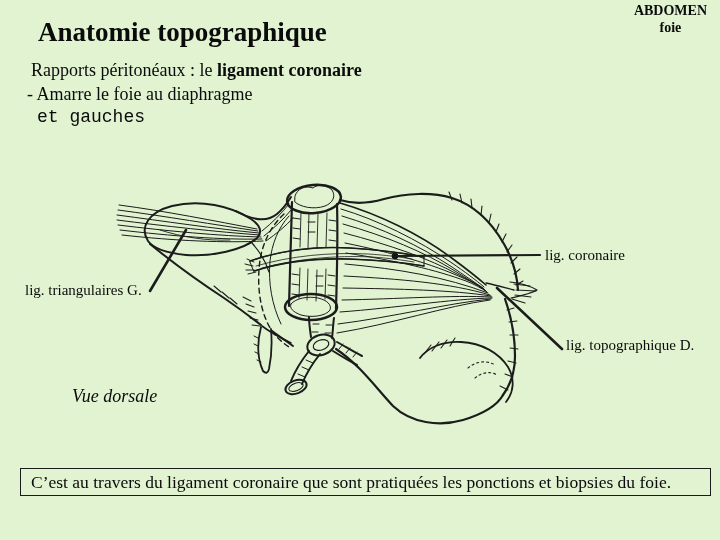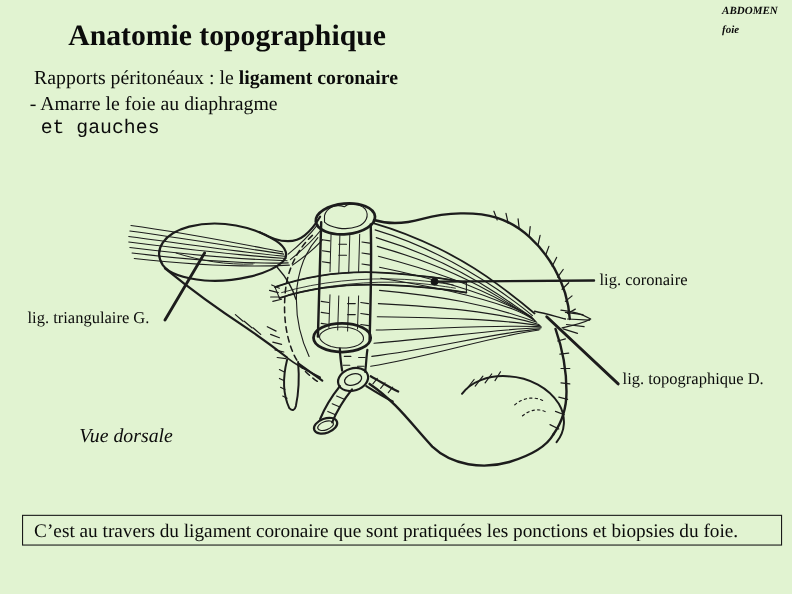--- a/index.html
+++ b/index.html
@@ -1,24 +1,24 @@
 <!DOCTYPE html>
 <html><head>
 <meta charset="utf-8">
 <style>
   html,body{margin:0;padding:0;}
   body{width:720px;height:540px;overflow:hidden;
        font-family:"Liberation Serif","DejaVu Serif",serif;}
   .slide{position:relative;width:720px;height:540px;background:#e1f3d1;color:#0b0b0b;}
 
   .title{position:absolute;left:38px;top:16px;font-size:27px;font-weight:bold;
-         line-height:32px;letter-spacing:0;white-space:nowrap;margin-left:24px;}
+         line-height:32px;letter-spacing:0;white-space:nowrap;}
 
-  .corner{position:absolute;top:3px;right:13px;
-          font-size:10px;font-style:italic;font-weight:bold;line-height:16.5px;}
+  .corner{position:absolute;top:3px;right:13px;text-align:center;
+          font-size:14px;font-weight:bold;line-height:16.5px;}
 
   .body-text{position:absolute;left:27px;top:59px;width:680px;
              font-size:18px;line-height:23.5px;}
   .body-text .line{white-space:nowrap;}
   .body-text .intro{padding-left:4px;}
   .body-text .cont{padding-left:10px;font-family:Liberation Mono, monospace;}
 
   svg.fig{position:absolute;left:0;top:0;width:720px;height:540px;}
   svg.fig path, svg.fig ellipse, svg.fig line{fill:none;stroke:#1c1c1c;}
   .bgfill{fill:#e1f3d1;stroke:none;}
@@ -159,21 +159,21 @@
       <path d="M 312,332 L 318,332 M 313,324 L 319,324 M 325,333 L 331,333 M 326,325 L 332,325" stroke-width="1"></path>
 
       <circle class="ink" cx="395" cy="256" r="3"></circle>
       <path d="M 398,256 L 540,255" stroke-width="2.2"></path>
       <path d="M 150,291 L 186,230" stroke-width="2.6"></path>
       <path d="M 497,288 L 562,349" stroke-width="2.6"></path>
     </g>
   </svg>
 
   <span class="lbl lbl-coronaire">lig. coronaire</span>
-  <span class="lbl lbl-triG">lig. triangulaire G.</span>
+  <span class="lbl lbl-triG">lig. triangulaires G.</span>
   <span class="lbl lbl-triD">lig. topographique D.</span>
 
   <div class="caption">Vue dorsale</div>
 
   <div class="footer-box">
     <span>C’est au travers du ligament coronaire que sont pratiquées les ponctions et biopsies du foie.</span>
   </div>
 
 </div>
 

